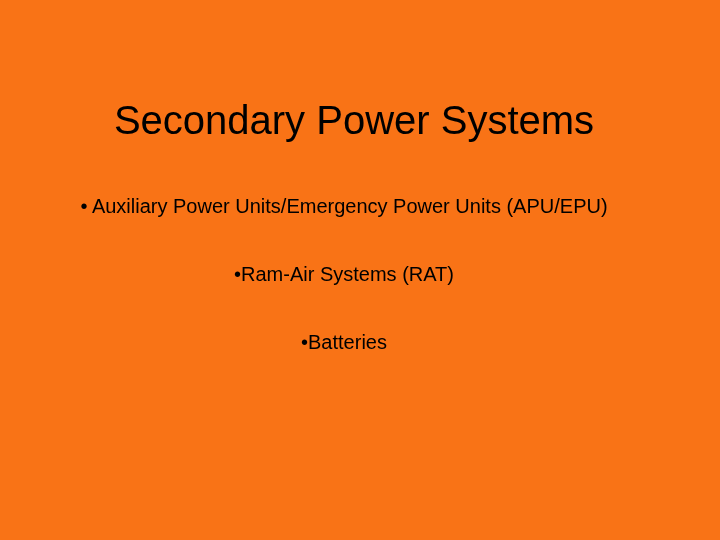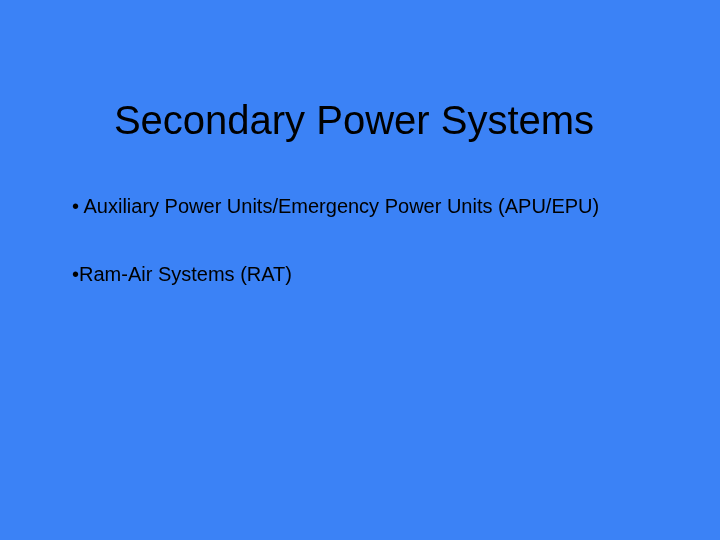--- a/index.html
+++ b/index.html
@@ -12,50 +12,52 @@
       height: 540px;
       position: relative;
       overflow: hidden;
       font-family: "Liberation Sans", sans-serif;
       color: #000000;
     }
     .slide {
       position: absolute;
       left: 0; top: 0;
       width: 720px; height: 540px;
-      background: #3b82f6;
+      background: #f97316;
     }
     .title {
       position: absolute;
       left: 0;
       top: 92px;
       width: 708px;
       text-align: center;
       font-size: 40px;
       line-height: 56px;
       font-weight: normal;
       margin: 0;
       letter-spacing: 0px;
     }
     .body {
       position: absolute;
-      left: 72px;
+      left: 64px;
       top: 192px;
       width: 560px;
       font-size: 20px;
       line-height: 28px;
+      text-align: center;
     }
     .bullet {
       margin: 0 0 40px 0;
       padding: 0;
     }
   </style>
 </head>
 <body>
 
 <div class="slide">
   <h1 class="title">Secondary Power Systems</h1>
 
   <div class="body">
     <p class="bullet"><span>•</span><span> Auxiliary Power Units/Emergency Power Units (APU/EPU)</span></p>
     <p class="bullet"><span>•</span><span>Ram-Air Systems (RAT)</span></p>
+    <p class="bullet"><span>•</span><span>Batteries</span></p>
   </div>
 </div>
 
 </body></html>

